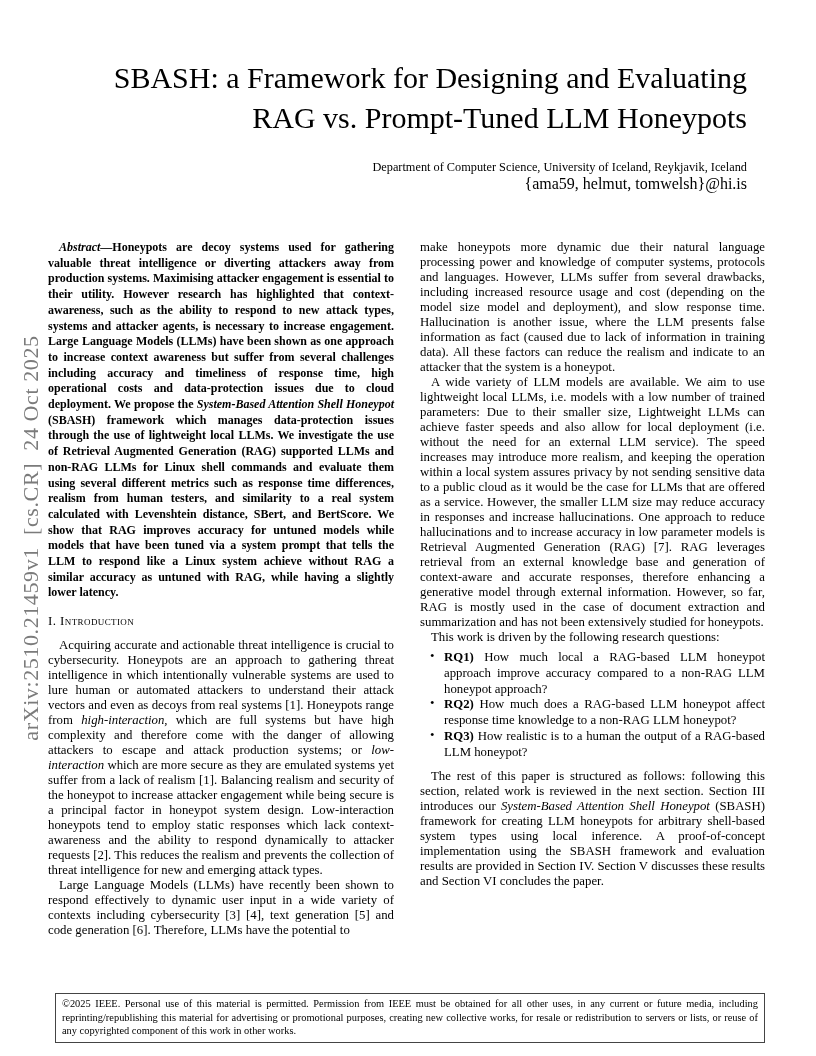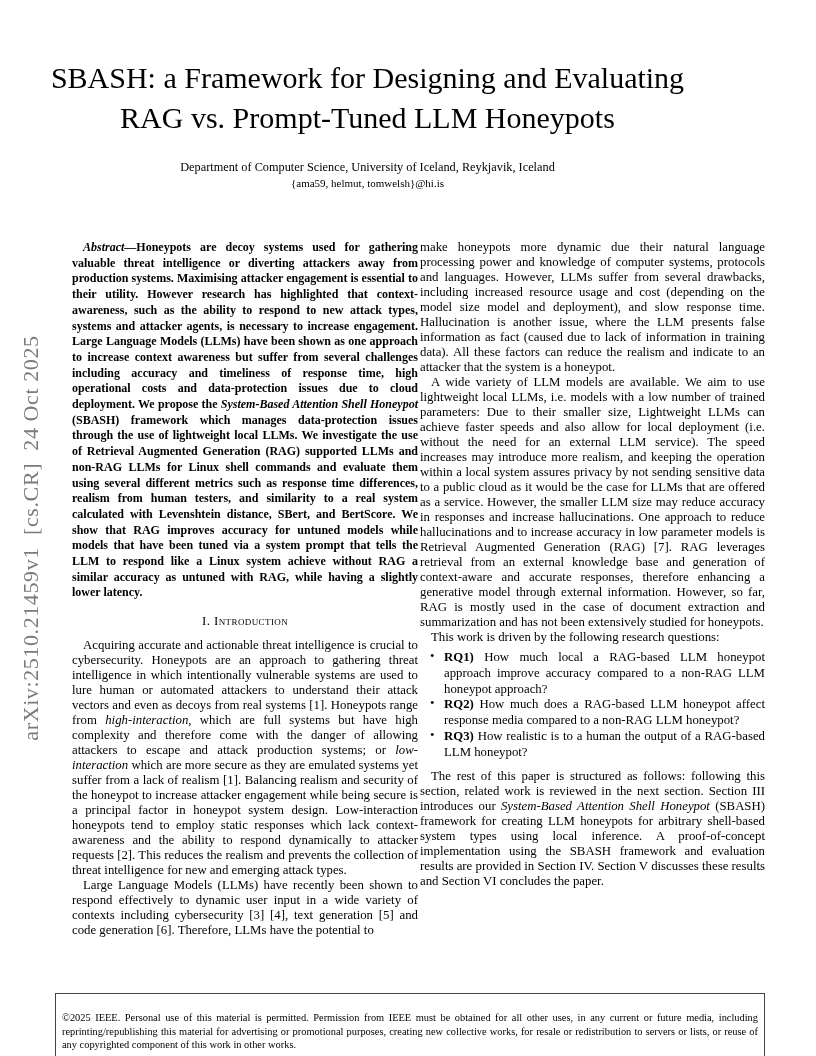--- a/index.html
+++ b/index.html
@@ -20,62 +20,61 @@
     left: 31px;
     top: 538px;
     transform: translate(-50%, -50%) rotate(-90deg);
     white-space: pre;
     font-size: 22px;
     letter-spacing: 0.6px;
     color: #7b7b7b;
   }
 
   
-  .header { position: absolute; top: 58px; left: 0; width: 735px; text-align: center; }
+  .header { position: absolute; top: 58px; left: 0; width: 735px; text-align: right; padding-left: 12px; }
   .title { margin: 0 0 21px 0; font-size: 30px; font-weight: 400; line-height: 40px; }
   .title-line { display: block; }
   .authors { font-size: 14px; line-height: 19px; }
   .affiliation { font-size: 12.3px; line-height: 16px; }
-  .email { font-size: 11px; line-height: 17px; }
+  .email { font-size: 16px; line-height: 17px; }
 
   
   .col { position: absolute; top: 240px; text-align: justify; }
-  .col-left  { left: 72px;  width: 346px; }
+  .col-left  { left: 48px;  width: 346px; }
   .col-right { left: 420px; width: 345px; }
 
   .abstract { margin: 0; font-size: 12px; font-weight: 700; line-height: 15.7px; }
   .body-par { margin: 0; font-size: 12.8px; line-height: 15px; }
   .indent { text-indent: 11px; }
 
   .s-i  { font-style: italic; }
   .s-b  { font-weight: 700; }
   .s-bi { font-weight: 700; font-style: italic; }
 
   .section-heading {
     margin: 12px 0 9px 0;
     font-size: 13px;
     font-weight: 400;
-    text-align: center;
     letter-spacing: 0.4px;
   }
   .smallcaps { font-variant: small-caps; }
 
   .rq-list { list-style: none; margin: 5px 0 8px 0; padding: 0 0 0 24px; }
   .rq-item { position: relative; font-size: 12.8px; line-height: 15.8px; }
   .rq-item::before { content: "\2022"; position: absolute; left: -14px; top: -1px; }
   .rq-label { font-weight: 700; margin-top: 20px; }
 
   
   .copyright {
     position: absolute;
     left: 55px;
     top: 993px;
     width: 696px;
     border: 1px solid #444444;
-    padding: 17px 6px 4px 6px;
+    padding: 3px 6px 4px 6px;
     font-size: 10.4px;
     line-height: 13.6px;
     text-align: justify;
   }
 </style>
 </head>
 <body>
 
 <div class="page">
 
@@ -96,21 +95,21 @@
     <p class="body-par indent"><span>Acquiring accurate and actionable threat intelligence is crucial to cybersecurity. Honeypots are an approach to gathering threat intelligence in which intentionally vulnerable systems are used to lure human or automated attackers to understand their attack vectors and even as decoys from real systems [1]. Honeypots range from </span><span class="s-i">high-interaction</span><span>, which are full systems but have high complexity and therefore come with the danger of allowing attackers to escape and attack production systems; or </span><span class="s-i">low-interaction</span><span> which are more secure as they are emulated systems yet suffer from a lack of realism [1]. Balancing realism and security of the honeypot to increase attacker engagement while being secure is a principal factor in honeypot system design. Low-interaction honeypots tend to employ static responses which lack context-awareness and the ability to respond dynamically to attacker requests [2]. This reduces the realism and prevents the collection of threat intelligence for new and emerging attack types.</span></p>
     <p class="body-par indent"><span>Large Language Models (LLMs) have recently been shown to respond effectively to dynamic user input in a wide variety of contexts including cybersecurity [3] [4], text generation [5] and code generation [6]. Therefore, LLMs have the potential to</span></p>
   </section>
 
   <section class="col col-right">
     <p class="body-par"><span>make honeypots more dynamic due their natural language processing power and knowledge of computer systems, protocols and languages. However, LLMs suffer from several drawbacks, including increased resource usage and cost (depending on the model size model and deployment), and slow response time. Hallucination is another issue, where the LLM presents false information as fact (caused due to lack of information in training data). All these factors can reduce the realism and indicate to an attacker that the system is a honeypot.</span></p>
     <p class="body-par indent"><span>A wide variety of LLM models are available. We aim to use lightweight local LLMs, i.e. models with a low number of trained parameters: Due to their smaller size, Lightweight LLMs can achieve faster speeds and also allow for local deployment (i.e. without the need for an external LLM service). The speed increases may introduce more realism, and keeping the operation within a local system assures privacy by not sending sensitive data to a public cloud as it would be the case for LLMs that are offered as a service. However, the smaller LLM size may reduce accuracy in responses and increase hallucinations. One approach to reduce hallucinations and to increase accuracy in low parameter models is Retrieval Augmented Generation (RAG) [7]. RAG leverages retrieval from an external knowledge base and generation of context-aware and accurate responses, therefore enhancing a generative model through external information. However, so far, RAG is mostly used in the case of document extraction and summarization and has not been extensively studied for honeypots.</span></p>
     <p class="body-par indent">This work is driven by the following research questions:</p>
     <ul class="rq-list">
       <li class="rq-item"><span class="rq-label">RQ1)</span> <span>How much local a RAG-based LLM honeypot approach improve accuracy compared to a non-RAG LLM honeypot approach?</span></li>
-      <li class="rq-item"><span class="rq-label">RQ2)</span> <span>How much does a RAG-based LLM honeypot affect response media compared to a non-RAG LLM honeypot?</span></li>
+      <li class="rq-item"><span class="rq-label">RQ2)</span> <span>How much does a RAG-based LLM honeypot affect response time knowledge to a non-RAG LLM honeypot?</span></li>
       <li class="rq-item"><span class="rq-label">RQ3)</span> <span>How realistic is to a human the output of a RAG-based LLM honeypot?</span></li>
     </ul>
     <p class="body-par indent"><span>The rest of this paper is structured as follows: following this section, related work is reviewed in the next section. Section III introduces our </span><span class="s-i">System-Based Attention Shell Honeypot</span><span> (SBASH) framework for creating LLM honeypots for arbitrary shell-based system types using local inference. A proof-of-concept implementation using the SBASH framework and evaluation results are provided in Section IV. Section V discusses these results and Section VI concludes the paper.</span></p>
   </section>
 
   <footer class="copyright">©2025 IEEE. Personal use of this material is permitted. Permission from IEEE must be obtained for all other uses, in any current or future media, including reprinting/republishing this material for advertising or promotional purposes, creating new collective works, for resale or redistribution to servers or lists, or reuse of any copyrighted component of this work in other works.</footer>
 
 </div>
 
 </body></html>

